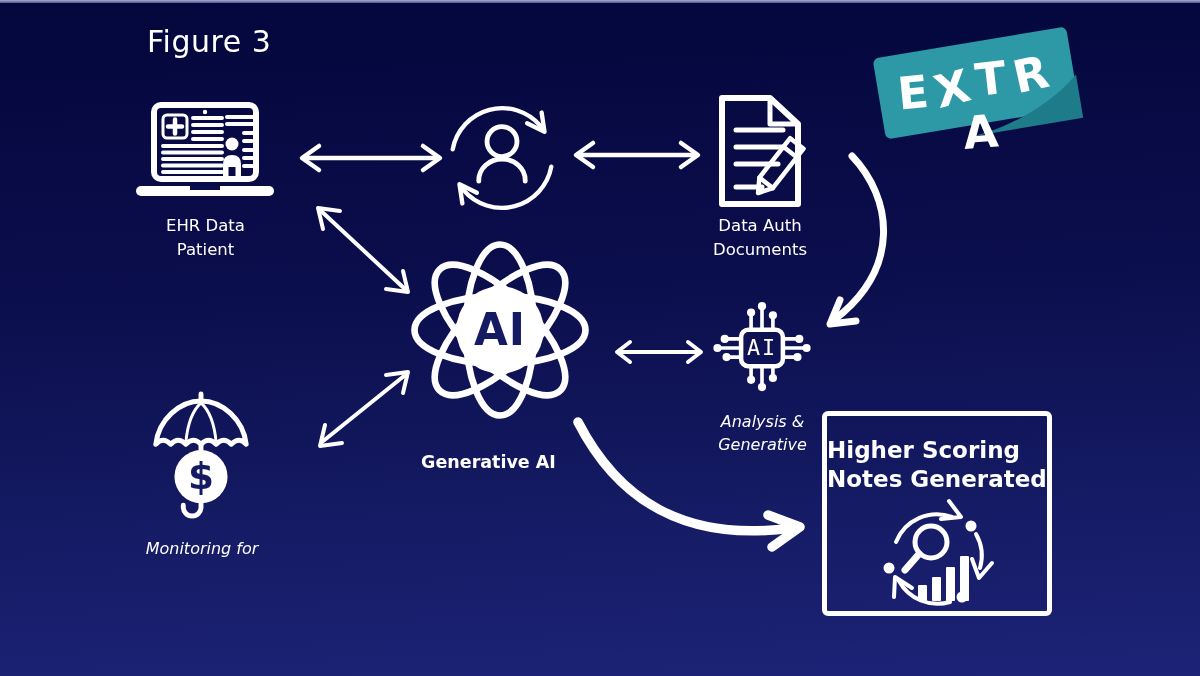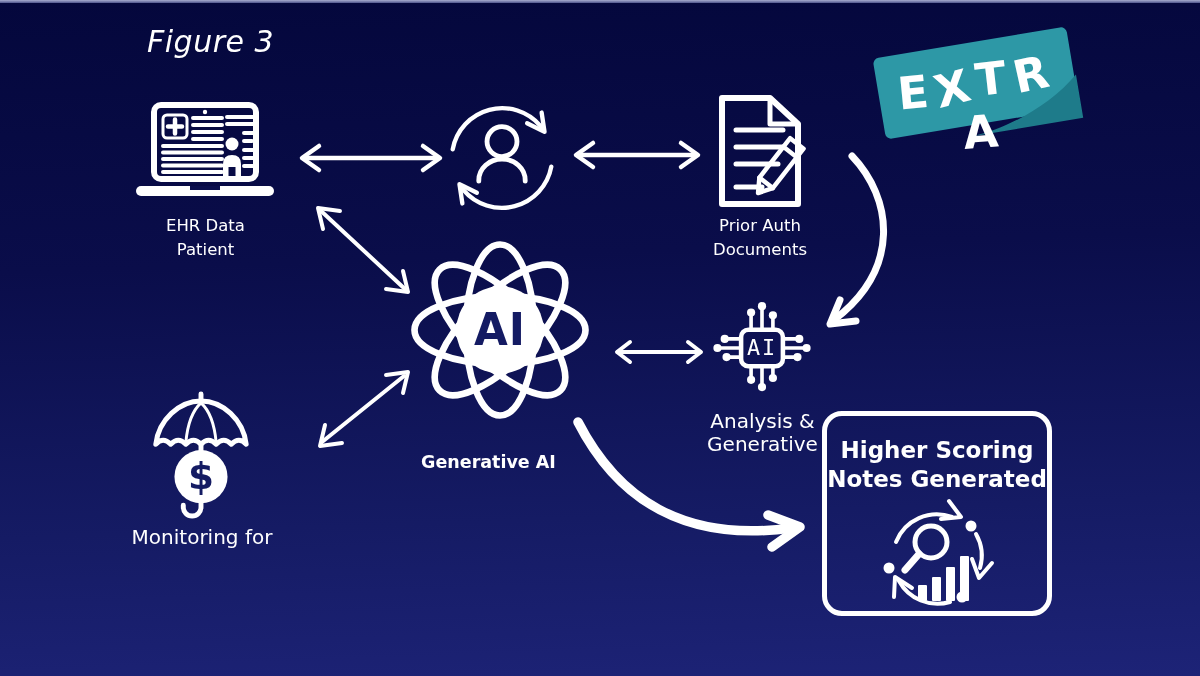--- a/index.html
+++ b/index.html
@@ -3,44 +3,44 @@
 <meta charset="utf-8">
 <style>
   html,body{margin:0;padding:0;background:#04073c;}
   .canvas{
     position:relative;width:1200px;height:676px;overflow:hidden;
     background:linear-gradient(178deg,#04073c 0%,#0a0d4a 38%,#151b64 75%,#1d2377 100%);
     font-family:"DejaVu Sans",sans-serif;color:#fff;
   }
   .topline{position:absolute;top:0;left:0;right:0;height:3px;
     background:linear-gradient(180deg,#a8adcf,#50568e);}
-  .figure-title{position:absolute;left:147px;top:24px;font-style:italic;
+  .figure-title{position:absolute;left:147px;top:24px;
     font-size:30px;letter-spacing:.5px;}
   .abs{position:absolute;}
   .label{position:absolute;color:#fff;text-align:center;font-size:16.5px;line-height:24px;}
-  .label.it{font-size:20px;line-height:23px;}
+  .label.it{font-style:italic;font-size:16px;line-height:23px;}
   .label.bold{font-weight:bold;font-size:17.5px;}
   svg{display:block;}
   .stroke{fill:none;stroke:#fff;stroke-linecap:round;stroke-linejoin:round;}
   
   .badge{position:absolute;left:878px;top:42px;width:196px;height:82px;
     background:#2d98a6;border-radius:6px;transform:rotate(-9.5deg);}
   .badge-fold{position:absolute;right:-6px;bottom:-15px;}
   .badge-text{position:relative;z-index:1;width:100%;text-align:center;
     font-weight:bold;font-size:45px;letter-spacing:7px;padding-top:13px;
     color:#fff;}
   .badge-text .ltr{display:inline-block;}
   .badge-text .l0{transform:rotate(4deg) translateY(1px);}
   .badge-text .l1{transform:rotate(-5deg) translateY(3px);}
   .badge-text .l2{transform:rotate(3deg);}
   .badge-text .l3{transform:rotate(-3deg) translateY(2px);}
   .badge-text .l4{transform:rotate(5deg) translateY(-2px);}
   
   .outbox{position:absolute;left:822px;top:411px;width:220px;height:195px;
-    border:5px solid #fff;border-radius:20px;text-align:center;}
+    border:5px solid #fff;border-radius:6px;}
   .outbox-title{margin-top:20px;font-weight:bold;font-size:23px;line-height:29px;}
   .outbox-icon{margin:4px auto 0 auto;}
 </style>
 </head>
 <body>
 
 <div class="canvas">
   <div class="topline"></div>
 
   <div class="figure-title">Figure 3</div>
@@ -84,21 +84,21 @@
     <path d="M16,6 H64 L92,32 V112 H16 Z" class="stroke" stroke-width="6"></path>
     <path d="M64,6 V32 H92" class="stroke" stroke-width="5"></path>
     <path d="M30,38 H77 M30,55 H77 M30,72 H72 M30,95 H56" class="stroke" stroke-width="5" stroke-linecap="butt"></path>
     <g transform="translate(49,105) rotate(-52)">
       <path d="M5,0 L18,-8.5 H68 V8.5 H18 Z" class="stroke" stroke-width="4.5"></path>
       <path d="M18,-8.5 V8.5 M57,-8.5 V8.5" class="stroke" stroke-width="4.5"></path>
       <path d="M5,0 L11,-4 L11,4 Z" fill="#fff"></path>
     </g>
   </svg>
   <div class="label" style="left:680px;top:214px;width:160px;">
-    <div>Prior Auth</div>
+    <div>Data Auth</div>
     <div>Documents</div>
   </div>
 
   <svg class="abs" style="left:405px;top:235px;" width="190" height="190" viewBox="0 0 200 200">
     <ellipse cx="100" cy="100" rx="90" ry="36" class="stroke" stroke-width="7"></ellipse>
     <ellipse cx="100" cy="100" rx="90" ry="36" transform="rotate(45 100 100)" class="stroke" stroke-width="7"></ellipse>
     <ellipse cx="100" cy="100" rx="90" ry="36" transform="rotate(90 100 100)" class="stroke" stroke-width="7"></ellipse>
     <ellipse cx="100" cy="100" rx="90" ry="36" transform="rotate(135 100 100)" class="stroke" stroke-width="7"></ellipse>
     <circle cx="100" cy="100" r="46" fill="#fff"></circle>
     <text x="100" y="116" text-anchor="middle" font-family="DejaVu Sans, sans-serif" font-size="46" font-weight="bold" fill="#141b63" letter-spacing="1">AI</text>
@@ -132,21 +132,21 @@
 
   <svg class="abs" style="left:142px;top:388px;" width="118" height="138" viewBox="0 0 120 140">
     <path d="M60,6 v7" class="stroke" stroke-width="5"></path>
     <path d="M60,13 C38,13 17,32 14,57 Q21.5,49 29.2,57 Q36.9,49 44.6,57 Q52.3,49 60,57 Q67.7,49 75.4,57 Q83.1,49 90.8,57 Q98.5,49 106,57 C103,32 82,13 60,13 Z" class="stroke" stroke-width="5"></path>
     <path d="M60,15 C50,24 46,40 44.6,55 M60,15 C70,24 74,40 75.4,55" class="stroke" stroke-width="3"></path>
     <path d="M60,57 v8" class="stroke" stroke-width="5"></path>
     <circle cx="60" cy="90" r="27" fill="#fff"></circle>
     <text x="60" y="103" text-anchor="middle" font-family="DejaVu Sans, sans-serif" font-size="38" font-weight="bold" fill="#141b63">$</text>
     <path d="M60,115 v6 a9,9 0 0 1 -18,0 v-2" class="stroke" stroke-width="5"></path>
   </svg>
-  <div class="label it" style="left:117px;top:526px;width:170px;">
+  <div class="label it" style="left:117px;top:537px;width:170px;">
     <div>Monitoring for</div>
   </div>
 
   <svg class="abs" style="left:289px;top:140px;" width="164" height="36" viewBox="0 0 164 36">
     <path d="M14,18 H150" class="stroke" stroke-width="4.5"></path>
     <path d="M30,6 L13,18 L30,30" class="stroke" stroke-width="4.5"></path>
     <path d="M134,6 L151,18 L134,30" class="stroke" stroke-width="4.5"></path>
   </svg>
   <svg class="abs" style="left:563px;top:137px;" width="148" height="36" viewBox="0 0 148 36">
     <path d="M14,18 H134" class="stroke" stroke-width="4.5"></path>

